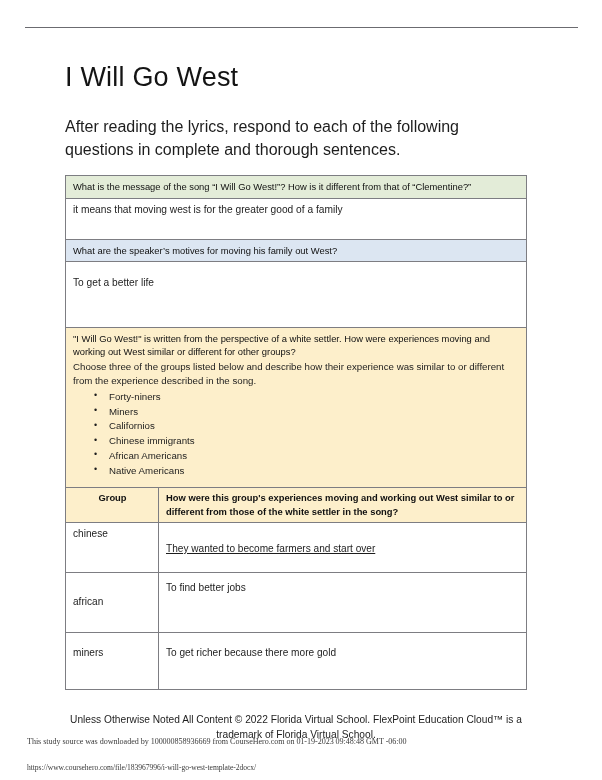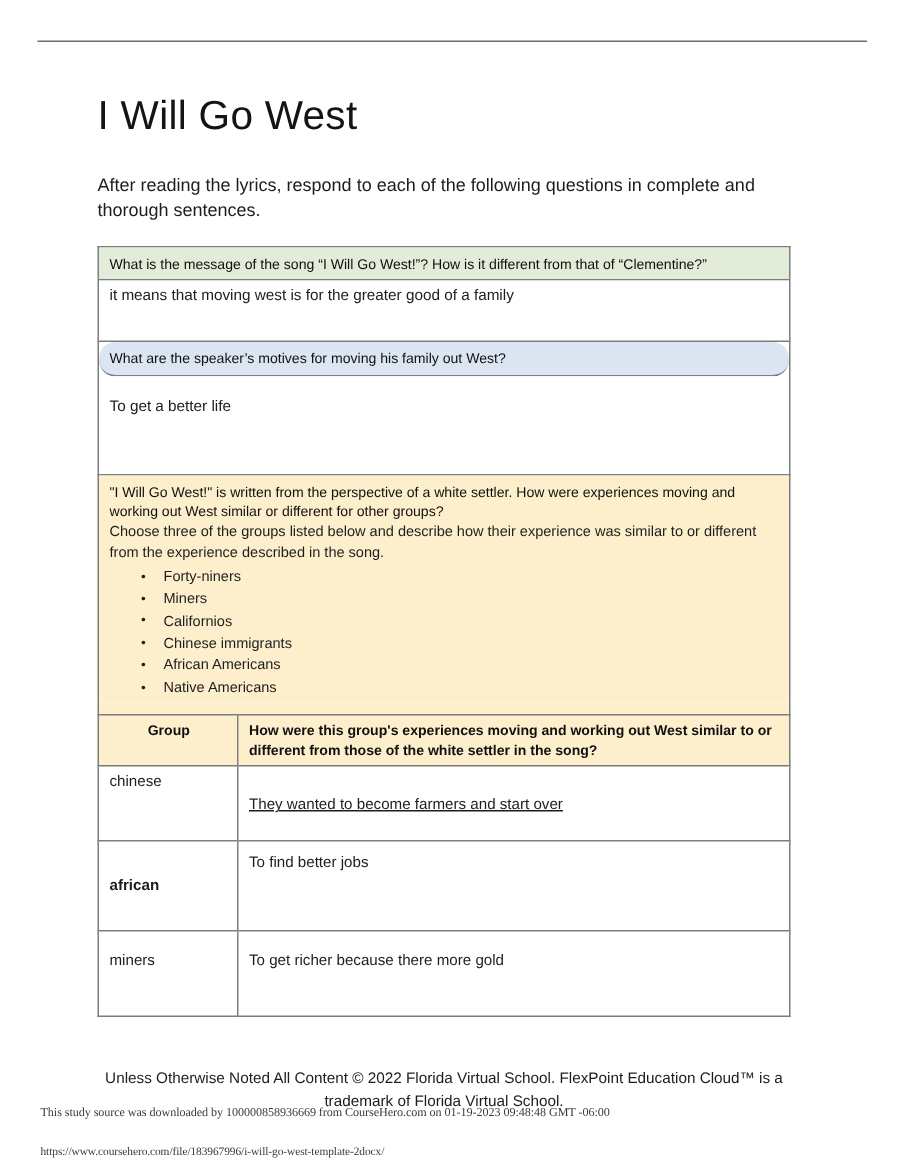--- a/index.html
+++ b/index.html
@@ -42,21 +42,21 @@
   .doc-title {
     font-size: 27px;
     font-weight: 400;
     line-height: 1.15;
     letter-spacing: 0.2px;
     margin: 0 0 22px 0;
     color: #141414;
   }
 
   .intro {
-    font-size: 12px;
+    font-size: 16px;
     line-height: 1.45;
     margin: 0 0 14px 0;
     color: #1d1d1d;
     width: 458px;
   }
 
   
   .qblock {
     border: 1.1px solid #7d7d82;
     border-bottom: none;
@@ -67,21 +67,21 @@
   .qhead {
     font-size: 9.4px;
     font-weight: normal;
     line-height: 1.42;
     padding: 4px 6px 4px 7px;
     box-sizing: border-box;
     border-bottom: 1.1px solid #7d7d82;
     color: #101010;
   }
   .qhead.green  { background: #e3ecd8; }
-  .qhead.blue   { background: #dce6f2; border-radius: 11px; }
+  .qhead.blue   { background: #dce6f2; }
   .qhead.yellow { background: #fdefcb; border-bottom: none; padding-bottom: 1px;}
 
   .qbody {
     background: #ffffff;
     font-size: 10.2px;
     line-height: 1.45;
     padding: 6px 7px;
     box-sizing: border-box;
     color: #1d1d1d;
   }
@@ -151,21 +151,21 @@
     padding: 4px 7px;
   }
   .cell-group { width: 93px; }
 
   .r1 { height: 50px; }
   .r2 { height: 60px; }
   .r3 { height: 57px; }
 
   .r1 .cell-group, .r1 .cell-desc { vertical-align: top; }
   .r1 .cell-desc { padding-top: 19px; text-decoration: underline; }
-  .r2 .cell-group { vertical-align: middle; font-weight: bold; }
+  .r2 .cell-group { vertical-align: middle; }
   .r2 .cell-desc  { vertical-align: top; padding-top: 8px; }
   .r3 .cell-group { vertical-align: top; padding-top: 13px;}
   .r3 .cell-desc  { vertical-align: top; padding-top: 13px;}
 
   
   .footer {
     position: absolute;
     left: 65px;
     top: 712px;
     width: 462px;

